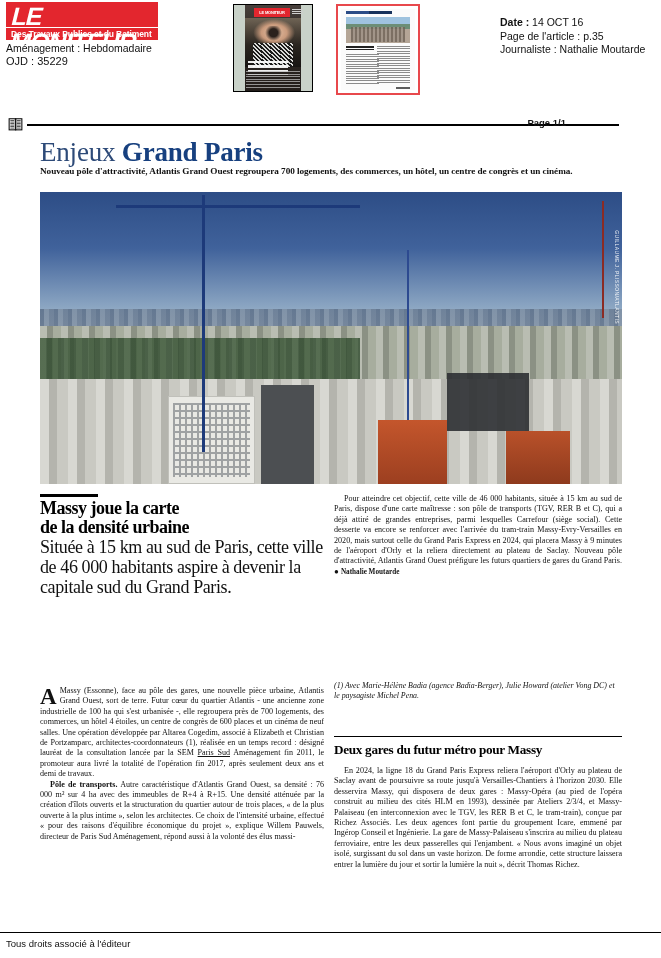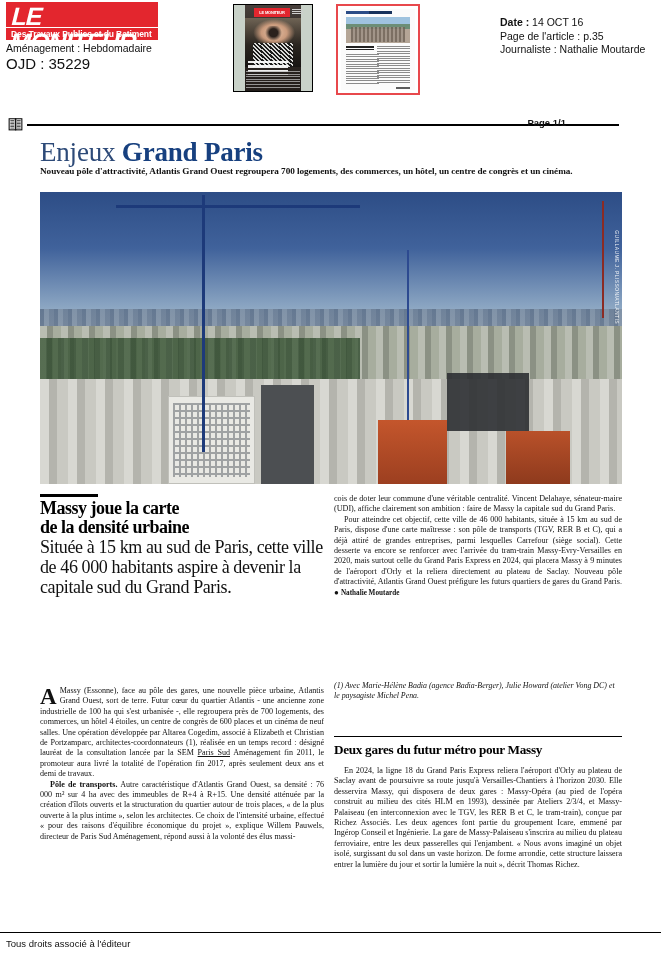--- a/index.html
+++ b/index.html
@@ -20,21 +20,21 @@
     background:#e3262e;overflow:hidden;}
   .logo-main{position:absolute;left:5px;top:1px;color:#fff;
     font-family:"Liberation Sans",sans-serif;font-weight:bold;
     font-size:25px;letter-spacing:-1px;line-height:26px;
     font-style:italic;transform:skewX(-3deg);}
   .logo-sub{position:absolute;left:5px;top:27px;color:#fff;
     font-weight:bold;font-size:8.5px;letter-spacing:-0.1px;white-space:nowrap;}
   .logo-rule{position:absolute;left:0;top:24.5px;width:152px;height:1.5px;background:#fff;}
 
   .periodicite{position:absolute;left:6px;top:42px;font-size:10.5px;color:#111;}
-  .ojd{position:absolute;left:6px;top:55px;font-size:15px;color:#111;}
+  .ojd{position:absolute;left:6px;top:55px;font-size:11px;color:#111;}
 
   
   .thumb-cover{position:absolute;left:233px;top:4px;width:78px;height:86px;
     border:1px solid #000;background:#cfd6cf;overflow:hidden;}
   .cover-bg{position:absolute;inset:0;
     background:
       linear-gradient(180deg,#48403c 0%,#2e2824 40%,#221d1a 100%);}
   .cover-sidebarL{position:absolute;left:0;top:0;width:11px;height:100%;background:#c9d2c9;}
   .cover-sidebarR{position:absolute;right:0;top:0;width:11px;height:100%;background:#c9d2c9;}
   .cover-masthead{position:absolute;left:20px;top:3px;width:36px;height:9px;background:#e3262e;}
@@ -283,21 +283,20 @@
   <div class="hl-bold">de la densité urbaine</div>
   <div class="hl-light">Située à 15 km au sud de Paris, cette ville de 46 000 habitants aspire à devenir la capitale sud du Grand Paris.</div>
 </div>
 
 <div class="col col-left">
   <p class="noind"><span class="dropcap">A</span><span> Massy (Essonne), face au pôle des gares, une nouvelle pièce urbaine, Atlantis Grand Ouest, sort de terre. Futur cœur du quartier Atlantis - une ancienne zone industrielle de 100 ha qui s'est urbanisée -, elle regroupera près de 700 logements, des commerces, un hôtel 4 étoiles, un centre de congrès de 600 places et un cinéma de neuf salles. Une opération développée par Altarea Cogedim, associé à Elizabeth et Christian de Portzamparc, architectes-coordonnateurs (1), réalisée en un temps record : désigné lauréat de la consultation lancée par la SEM </span><span class="ul">Paris Sud</span><span> Aménagement fin 2011, le promoteur aura livré la totalité de l'opération fin 2017, après seulement deux ans et demi de travaux.</span></p>
   <p><span class="run-in">Pôle de transports.</span><span> Autre caractéristique d'Atlantis Grand Ouest, sa densité : 76 000 m² sur 4 ha avec des immeubles de R+4 à R+15. Une densité atténuée par la création d'îlots ouverts et la structuration du quartier autour de trois places, « de la plus ouverte à la plus intime », selon les architectes. Ce choix de l'intensité urbaine, effectué « pour des raisons d'équilibre économique du projet », explique Willem Pauwels, directeur de Paris Sud Aménagement, répond aussi à la volonté des élus massi-</span></p>
 </div>
 
 <div class="col col-right-top">
-  <p class="noind">cois de doter leur commune d'une véritable centralité. Vincent Delahaye, sénateur-maire (UDI), affiche clairement son ambition : faire de Massy la capitale sud du Grand Paris.</p>
   <p><span>Pour atteindre cet objectif, cette ville de 46 000 habitants, située à 15 km au sud de Paris, dispose d'une carte maîtresse : son pôle de transports (TGV, RER B et C), qui a déjà attiré de grandes entreprises, parmi lesquelles Carrefour (siège social). Cette desserte va encore se renforcer avec l'arrivée du tram-train Massy-Evry-Versailles en 2020, mais surtout celle du Grand Paris Express en 2024, qui placera Massy à 9 minutes de l'aéroport d'Orly et la reliera directement au plateau de Saclay. Nouveau pôle d'attractivité, Atlantis Grand Ouest préfigure les futurs quartiers de gares du Grand Paris. </span><span class="bullet">●</span> <span class="byline">Nathalie Moutarde</span></p>
 </div>
 
 <div class="note">(1) Avec Marie-Hélène Badia (agence Badia-Berger), Julie Howard (atelier Vong DC) et le paysagiste Michel Pena.</div>
 
 <div class="subhead-wrap">
   <div class="sub-rule"></div>
   <div class="subhead">Deux gares du futur métro pour Massy</div>
 </div>
 

